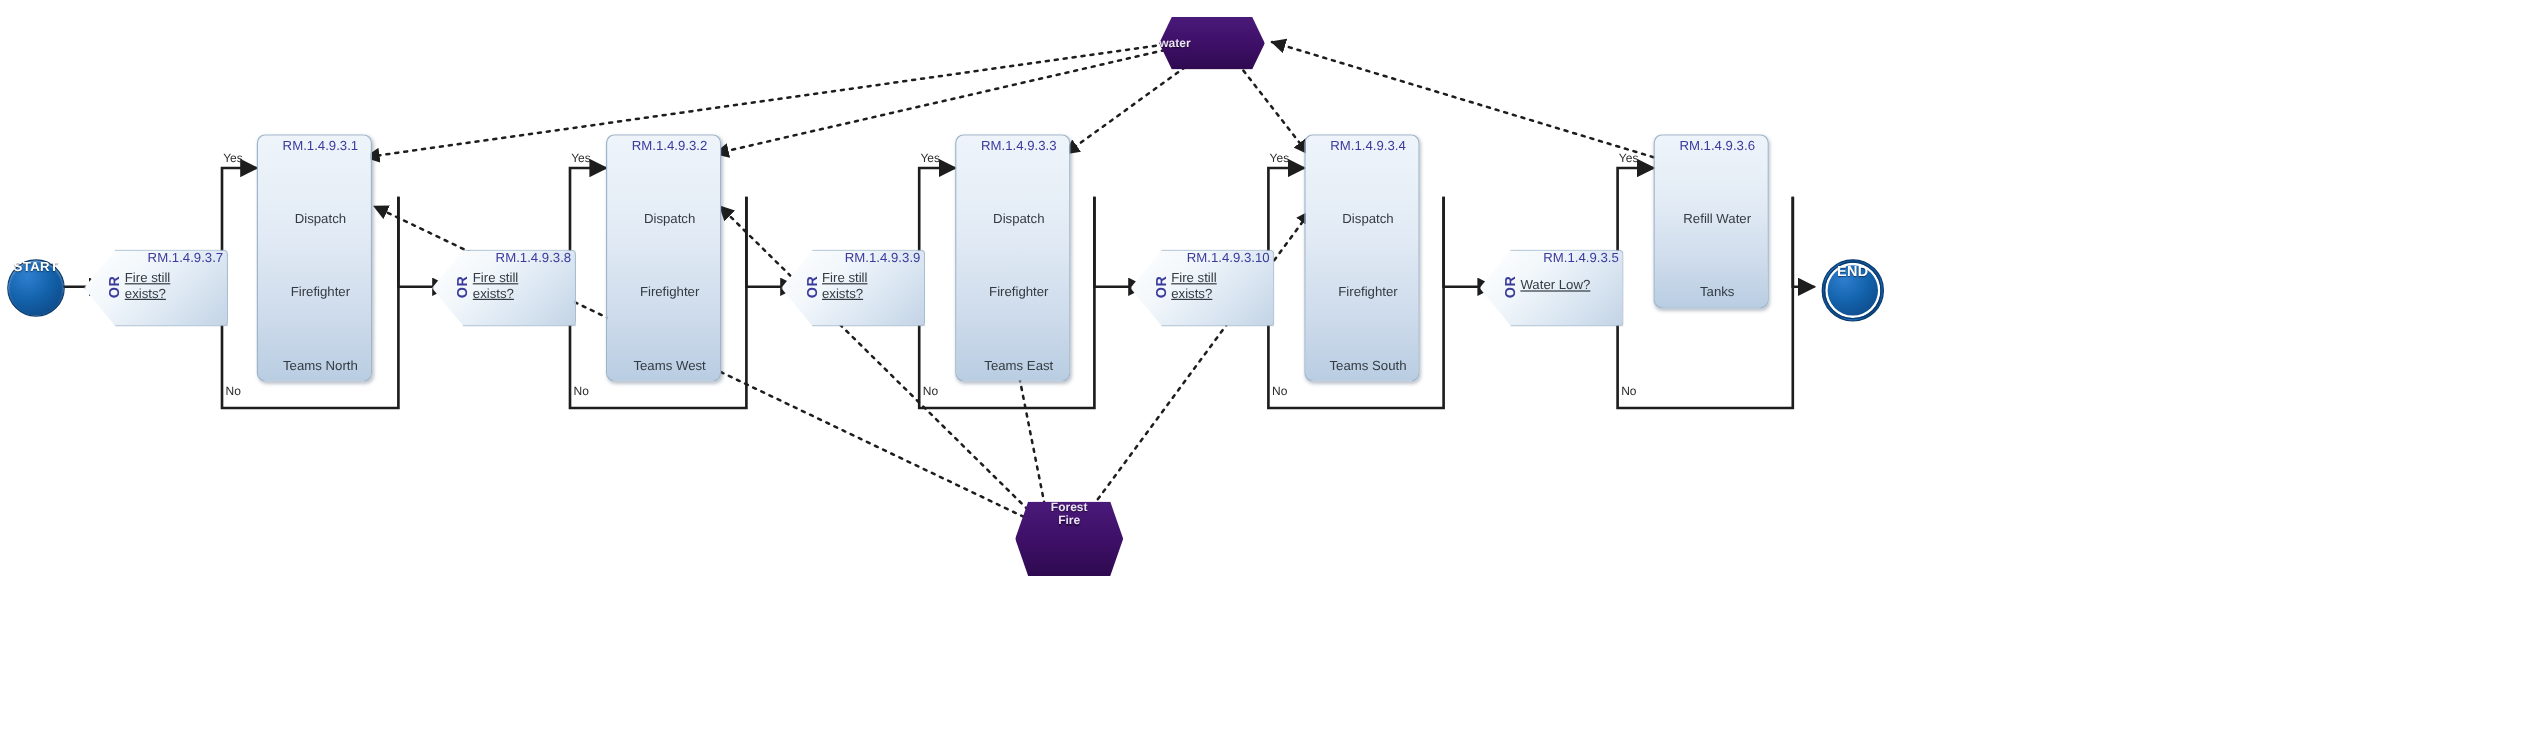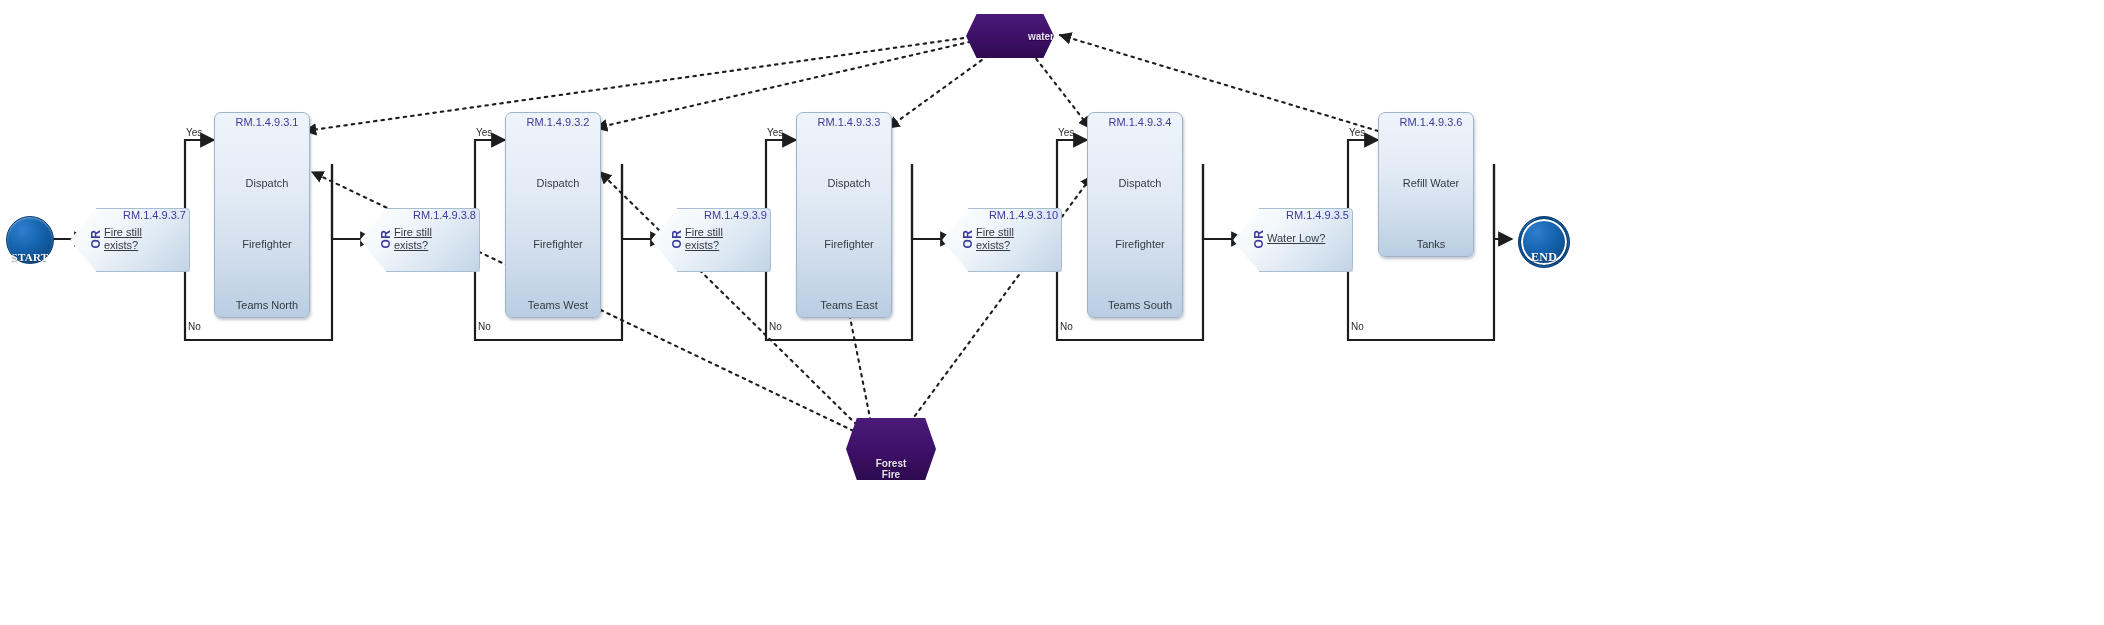--- a/index.html
+++ b/index.html
@@ -21,28 +21,27 @@
     left: 0; top: 0;
     width: 2104px;
     height: 625px;
     pointer-events: none;
   }
 
   
   .terminator {
     position: absolute;
     display: flex;
-    align-items: flex-end;
+    align-items: flex-start;
     justify-content: center;
     border-radius: 50%;
     color: #ffffff;
     font-weight: bold;
     letter-spacing: .3px;
     text-shadow: 0 1px 1px rgba(0,0,0,.5);
-    font-family: Liberation Serif, serif;
   }
   .term-start {
     width: 46px; height: 46px;
     font-size: 11px;
     background: radial-gradient(circle at 34% 28%, #2f7fd0 0%, #1464ae 42%, #0b3f78 100%);
     border: 1px solid #0a3straight;
     border: 1px solid #0a3a6e;
     box-shadow: inset 0 1px 2px rgba(255,255,255,.45);
   }
   .term-end {
@@ -125,21 +124,21 @@
     font-size: 11px;
     line-height: 13px;
     text-decoration: underline;
   }
 
   
   .dataobj {
     position: absolute;
     display: flex;
     align-items: center;
-    justify-content: flex-end;
+    justify-content: flex-start;
     text-align: center;
     color: #e9e2f4;
     font-size: 10px;
     line-height: 11px;
     font-weight: bold;
     background: linear-gradient(180deg, #4a1a7a 0%, #3d0f66 55%, #2e0a50 100%);
     -webkit-clip-path: polygon(12% 0%, 88% 0%, 100% 50%, 88% 100%, 12% 100%, 0% 50%);
     clip-path: polygon(12% 0%, 88% 0%, 100% 50%, 88% 100%, 12% 100%, 0% 50%);
     text-shadow: 0 1px 1px rgba(0,0,0,.6);
   }

